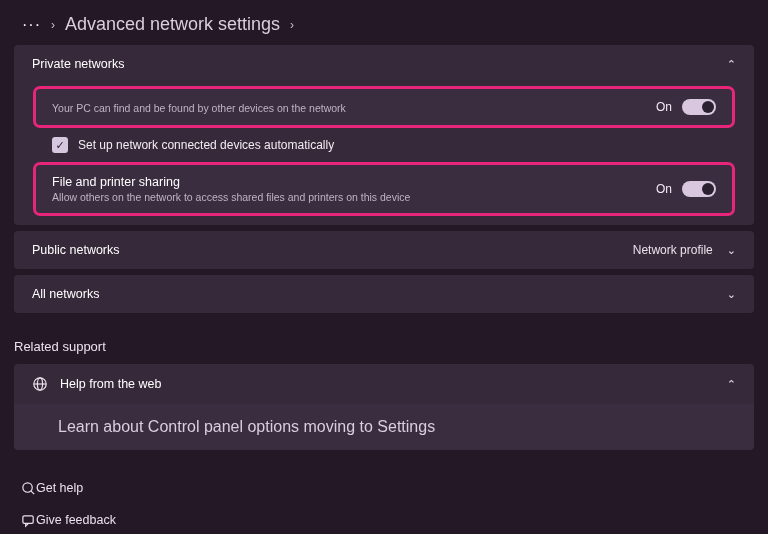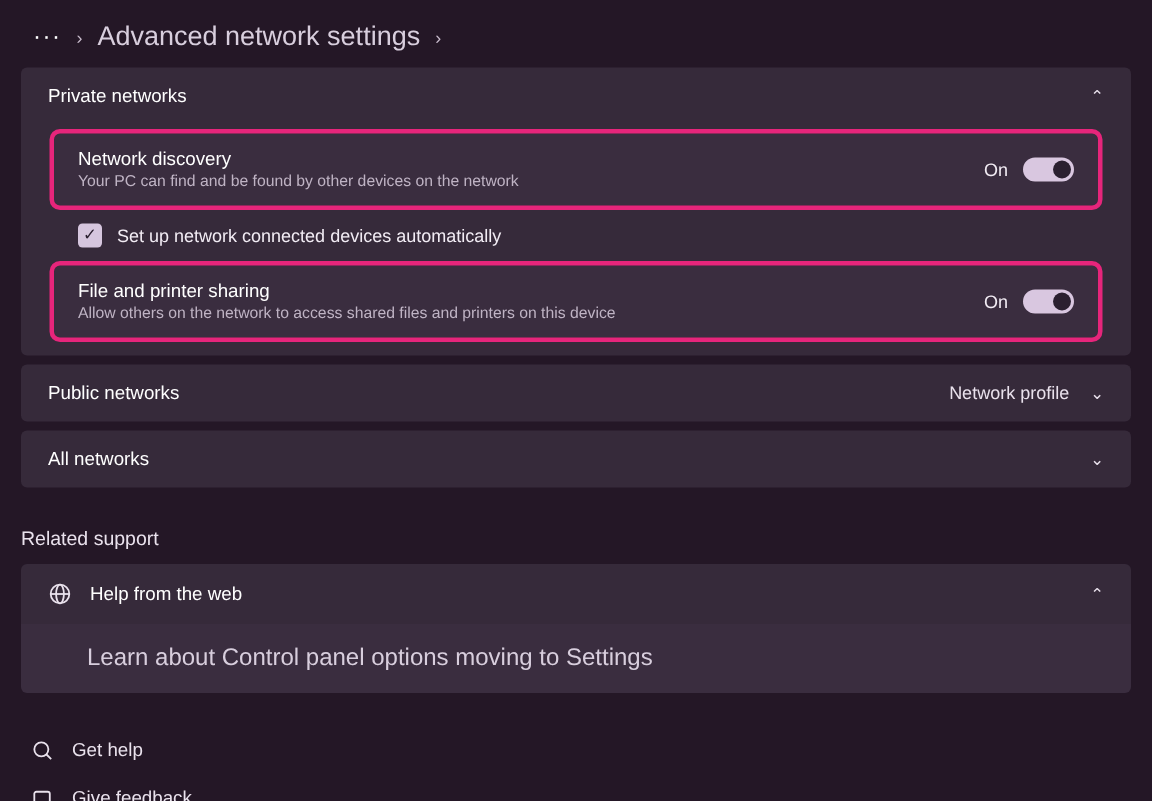--- a/index.html
+++ b/index.html
@@ -77,21 +77,21 @@
   }
   .checkrow .clabel { font-size: 12px; color: #f2ecf4; }
   .spacer6 { height: 6px; }
   .heading2 { font-size: 13px; color: #eae2ed; padding: 20px 14px 10px 14px; }
   .subrow {
     background: #3a2d3f; border-radius: 0 0 4px 4px;
     margin: 0 14px 6px 14px; padding: 14px 18px 14px 44px;
     color: #d8cedd; font-size: 16px;
   }
   .footer-links { padding: 16px 14px; }
-  .flink { display: flex; align-items: center; gap: 12px; padding: 8px 6px; cursor: pointer; text-align: center; }
+  .flink { display: flex; align-items: center; padding: 8px 6px; cursor: pointer; text-align: center; }
   .ficon { width: 16px; height: 16px; display: flex; align-items: center; justify-content: center; color: #e9e1ec; }
   .flabel { font-size: 12.5px; color: #eae2ed; }
   .globe-icon svg, .help-icon svg, .fb-icon svg { display:block; }
 </style>
 </head>
 <body>
 
 <div class="crumbs">
   <span class="dots">···</span>
   <span class="chev">›</span>
@@ -101,21 +101,20 @@
 
 <div class="section">
   <div class="panel">
     <div class="panel-head">
       <span class="title">Private networks</span>
       <span class="caret">⌃</span>
     </div>
 
     <div class="row highlight">
       <div class="txt">
-        <div class="t1">Network discovery</div>
         <div class="t2">Your PC can find and be found by other devices on the network</div>
       </div>
       <div class="toggle-wrap">
         <span class="toggle-label">On</span>
         <div class="toggle">
             <div class="knob"></div>
           </div>
       </div>
     </div>
 

